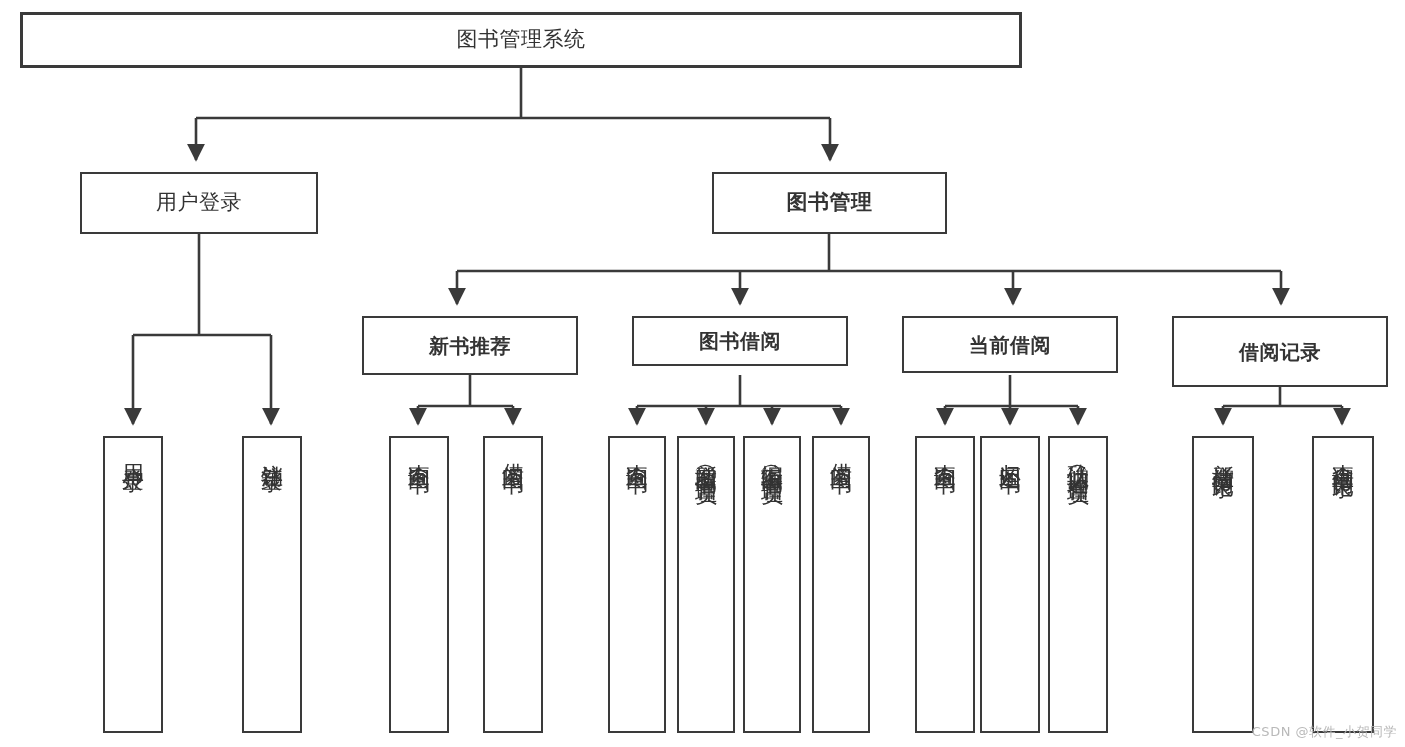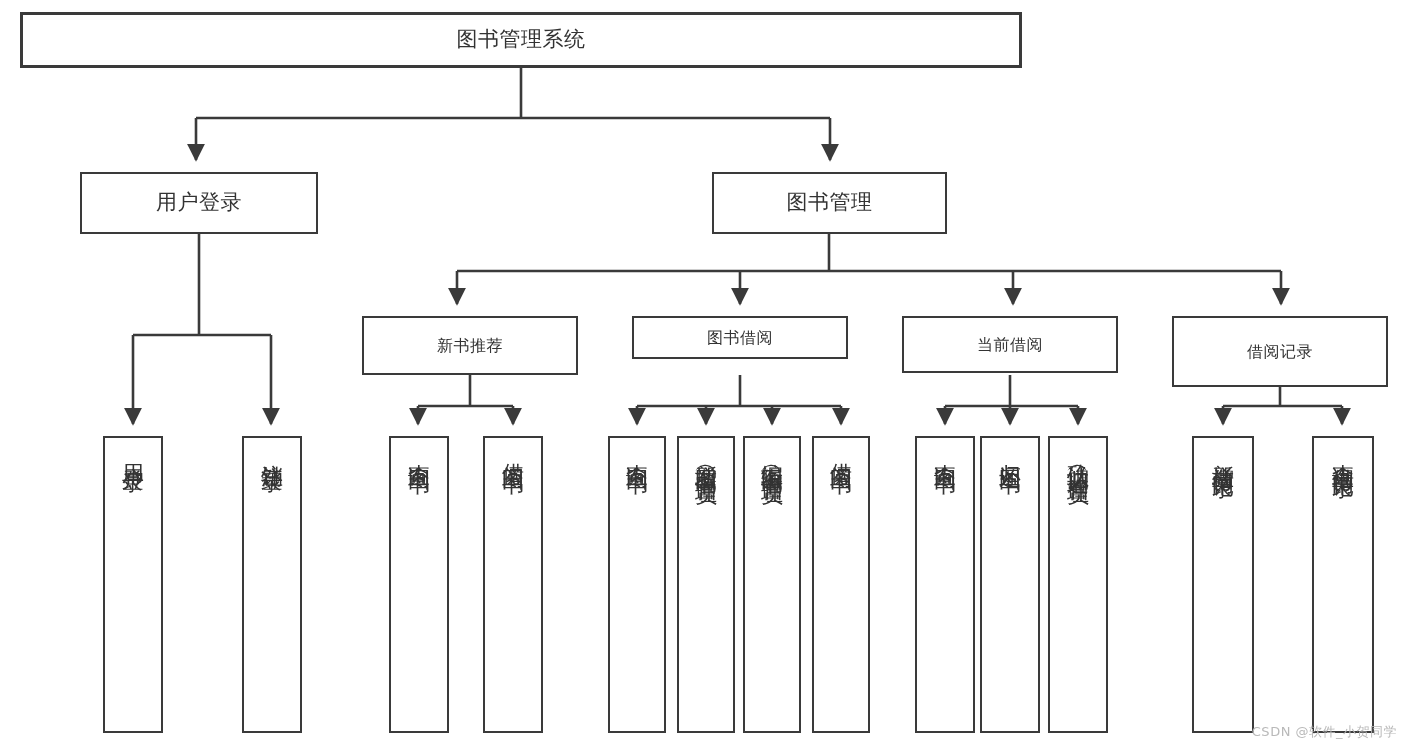--- a/index.html
+++ b/index.html
@@ -24,21 +24,21 @@
   }
   .node.root{border-width:3px;}
   .node-label{
     color:#333333;
     font-size:21px;
     line-height:1.1;
     letter-spacing:0.5px;
     white-space:nowrap;
     user-select:none;
   }
-  .node.lvl2 .node-label{font-size:16px;}
+  .node.lvl2 .node-label{font-size:20px;font-weight:bold;}
   
   .node.leaf{
     align-items:flex-start;
     justify-content:center;
     padding-top:8px;
     border-width:2.5px;
   }
   .node.leaf .node-label{
     writing-mode:vertical-rl;
     text-orientation:upright;
@@ -120,29 +120,29 @@
   </svg>
 
   <div class="node root" style="left:20px;top:12px;width:1002px;height:56px;">
     <span class="node-label">图书管理系统</span>
   </div>
 
   <div class="node lvl1" style="left:80px;top:172px;width:238px;height:62px;">
     <span class="node-label">用户登录</span>
   </div>
 
-  <div class="node lvl1" style="left:712px;top:172px;width:235px;height:62px;">
+  <div class="node lvl1" style="left:712px;top:172px;width:235px;height:62px;font-weight:bold;">
     <span class="node-label">图书管理</span>
   </div>
 
   <div class="node lvl2" style="left:362px;top:316px;width:216px;height:59px;">
     <span class="node-label">新书推荐</span>
   </div>
 
-  <div class="node lvl2" style="left:632px;top:316px;width:216px;height:43px;">
+  <div class="node lvl2" style="left:632px;top:316px;width:216px;height:50px;">
     <span class="node-label">图书借阅</span>
   </div>
 
   <div class="node lvl2" style="left:902px;top:316px;width:216px;height:57px;">
     <span class="node-label">当前借阅</span>
   </div>
 
   <div class="node lvl2" style="left:1172px;top:316px;width:216px;height:71px;">
     <span class="node-label">借阅记录</span>
   </div>

